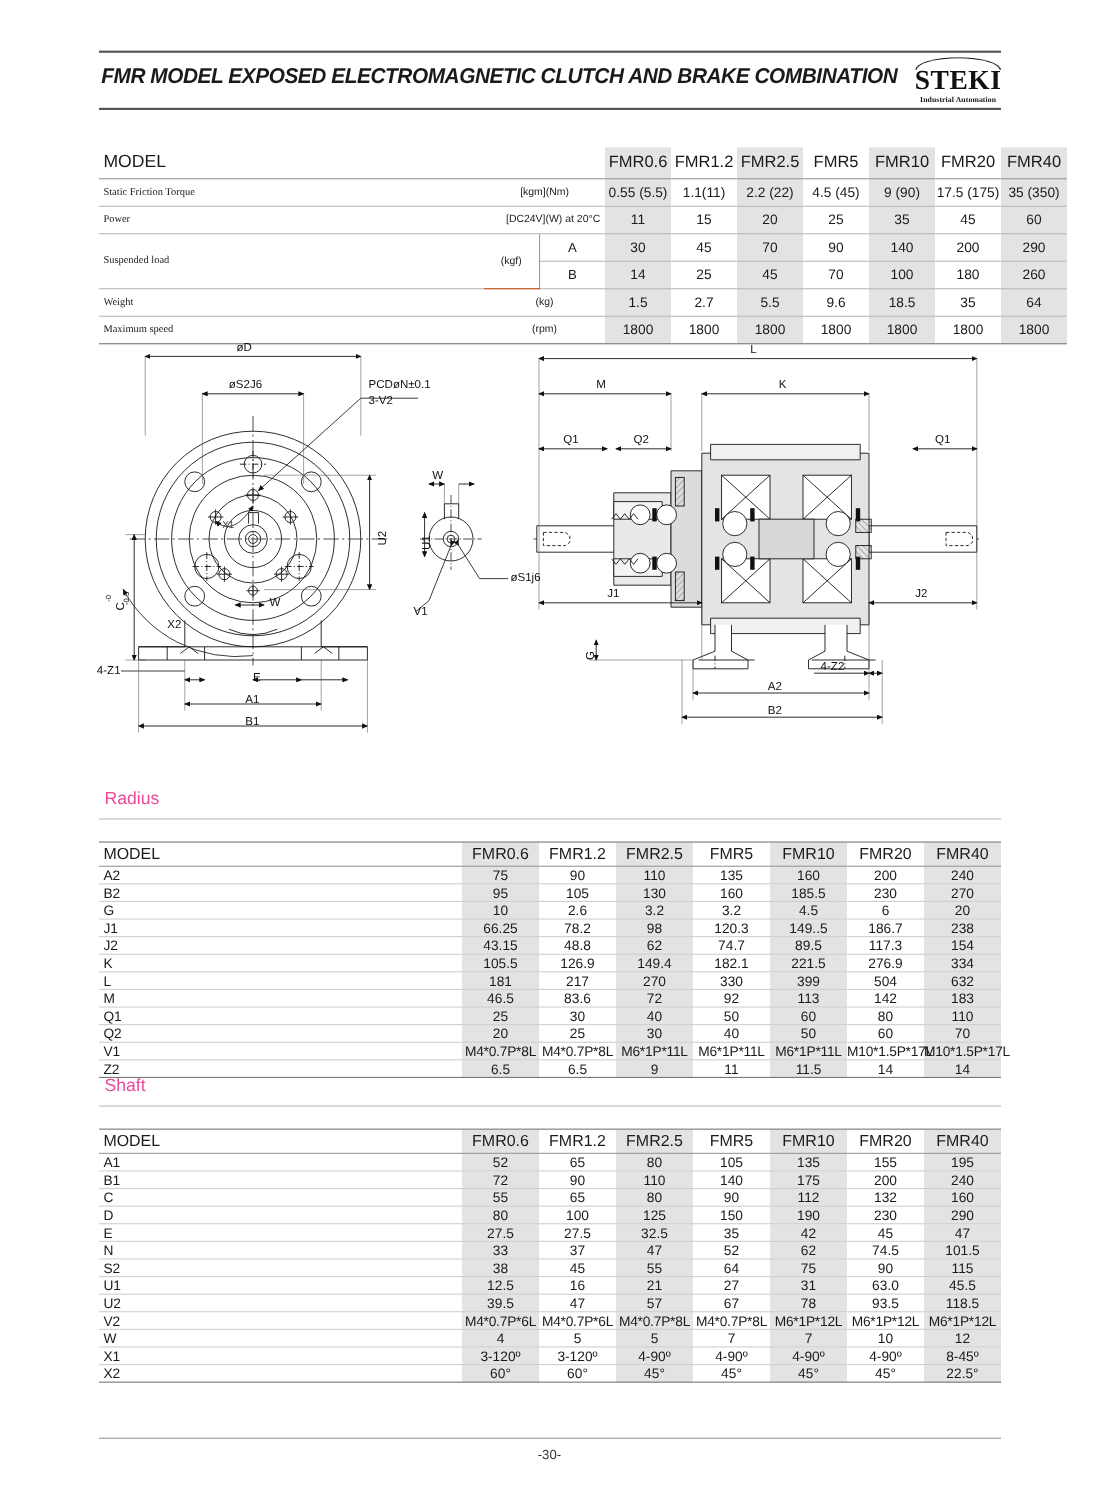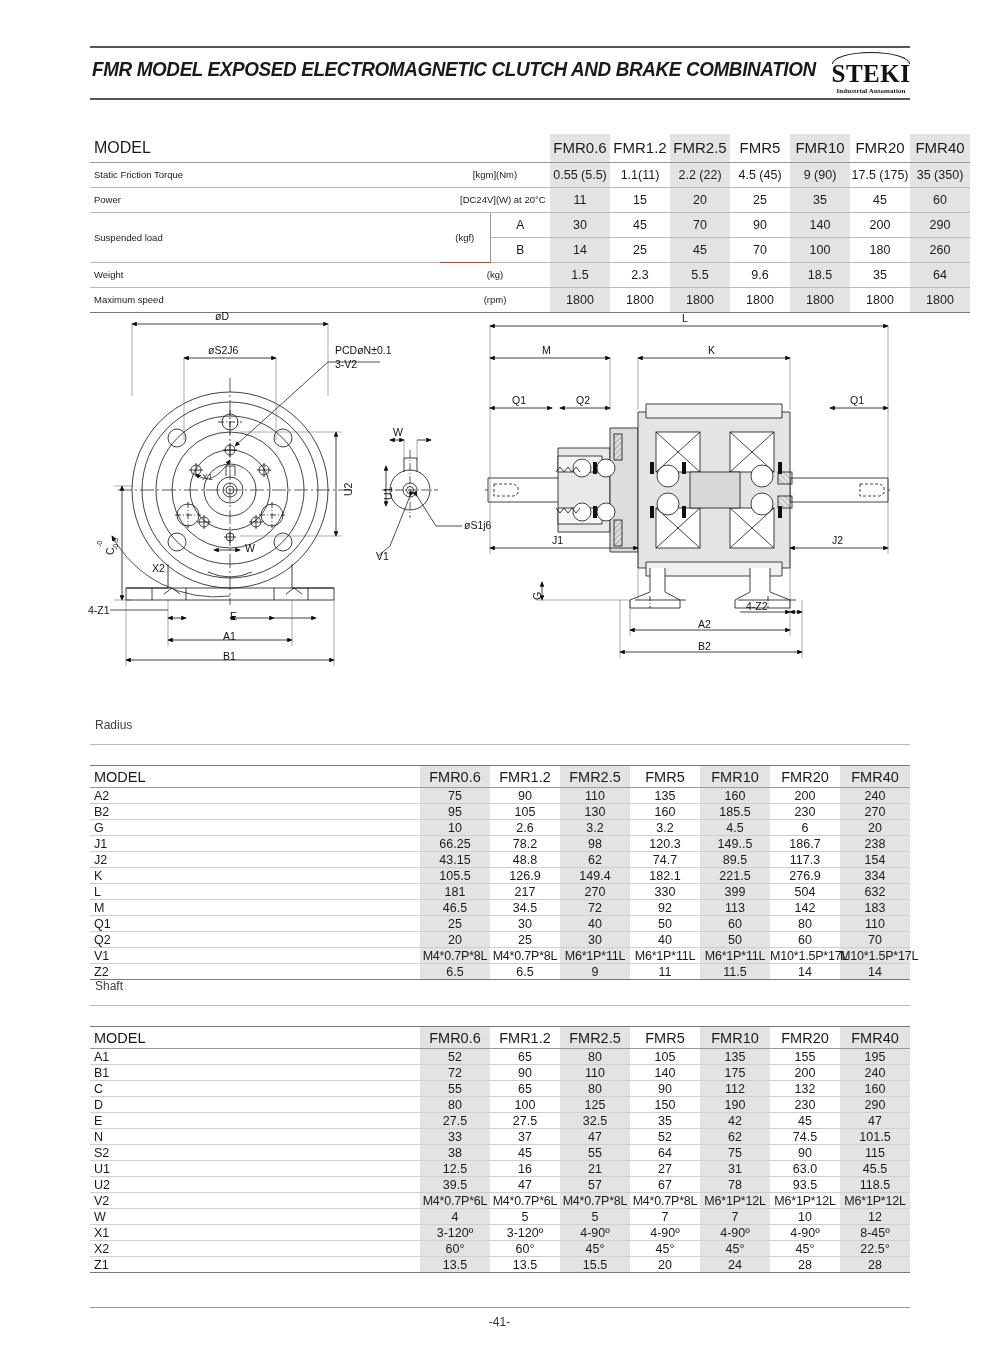--- a/index.html
+++ b/index.html
@@ -66,27 +66,27 @@
   .lbl { text-align: left !important; padding-left: 4px !important; }
   .colshade { background: #e3e3e3; }
   .thinline { border-bottom: 1px solid #b9b9b9 !important; }
   .medline  { border-bottom: 1.3px solid #777 !important; }
 
   
   #t1 { left: 90px; top: 134px; width: 820px; }
   #t1 .hdr td { height: 28px; font-size: 15px; border-bottom: 1px solid #999; }
   #t1 .hdr td.lbl { font-size: 16px; }
   #t1 tbody td { height: 25px; }
-  #t1 .rl { font-size: 9.5px; text-align: left; padding-left: 4px; }
+  #t1 .rl { font-size: 9.5px; text-align: left; padding-left: 4px; font-family: Liberation Serif, serif; }
   #t1 .unit { font-size: 9.5px; }
   #t1 .ab { font-size: 12px; }
 
   
   .sec-title {
-    position: absolute; font-size: 12px; color: #404040;
+    position: absolute; font-size: 16px; color: #ec4899;
   }
   .sec-rule { position: absolute; border-top: 1px solid #bbb; }
 
   
   #t2 { left: 90px; top: 765px; width: 820px; }
   #t3 { left: 90px; top: 1026px; width: 820px; }
   #t2 .hdr td, #t3 .hdr td { height: 22px; font-size: 14.5px; border-bottom: 1px solid #999; border-top:1.2px solid #777; }
   #t2 tbody td, #t3 tbody td { height: 16px; font-size: 12.5px; border-bottom: 1px solid #cfcfcf; }
   #t2 tbody tr:last-child td, #t3 tbody tr:last-child td { border-bottom: 1.2px solid #777; }
   .small-thread { font-size: 8.5px; letter-spacing: -0.2px; }
@@ -193,21 +193,21 @@
         <td class="thinline">70</td>
         <td class="colshade thinline">100</td>
         <td class="thinline">180</td>
         <td class="colshade thinline">260</td>
       </tr>
 
       <tr>
         <td class="rl thinline">Weight</td>
         <td class="unit thinline" colspan="2">(kg)</td>
         <td class="colshade thinline">1.5</td>
-        <td class="thinline">2.3</td>
+        <td class="thinline">2.7</td>
         <td class="colshade thinline">5.5</td>
         <td class="thinline">9.6</td>
         <td class="colshade thinline">18.5</td>
         <td class="thinline">35</td>
         <td class="colshade thinline">64</td>
       </tr>
 
       <tr>
         <td class="rl medline">Maximum speed</td>
         <td class="unit medline" colspan="2">(rpm)</td>
@@ -605,21 +605,21 @@
           <td>217</td>
           <td class="colshade">270</td>
           <td>330</td>
           <td class="colshade">399</td>
           <td>504</td>
           <td class="colshade">632</td>
         </tr>
         <tr>
           <td class="lbl">M</td>
           <td class="colshade">46.5</td>
-          <td>34.5</td>
+          <td>83.6</td>
           <td class="colshade">72</td>
           <td>92</td>
           <td class="colshade">113</td>
           <td>142</td>
           <td class="colshade">183</td>
         </tr>
         <tr>
           <td class="lbl">Q1</td>
           <td class="colshade">25</td>
           <td>30</td>
@@ -812,28 +812,18 @@
         <tr>
           <td class="lbl">X2</td>
           <td class="colshade">60°</td>
           <td>60°</td>
           <td class="colshade">45°</td>
           <td>45°</td>
           <td class="colshade">45°</td>
           <td>45°</td>
           <td class="colshade">22.5°</td>
         </tr>
-        <tr>
-          <td class="lbl">Z1</td>
-          <td class="colshade">13.5</td>
-          <td>13.5</td>
-          <td class="colshade">15.5</td>
-          <td>20</td>
-          <td class="colshade">24</td>
-          <td>28</td>
-          <td class="colshade">28</td>
-        </tr>
       </tbody>
   </table>
 
   <div class="foot-rule"></div>
-  <div class="foot-num">-41-</div>
+  <div class="foot-num">-30-</div>
 </div>
 
 </body></html>

